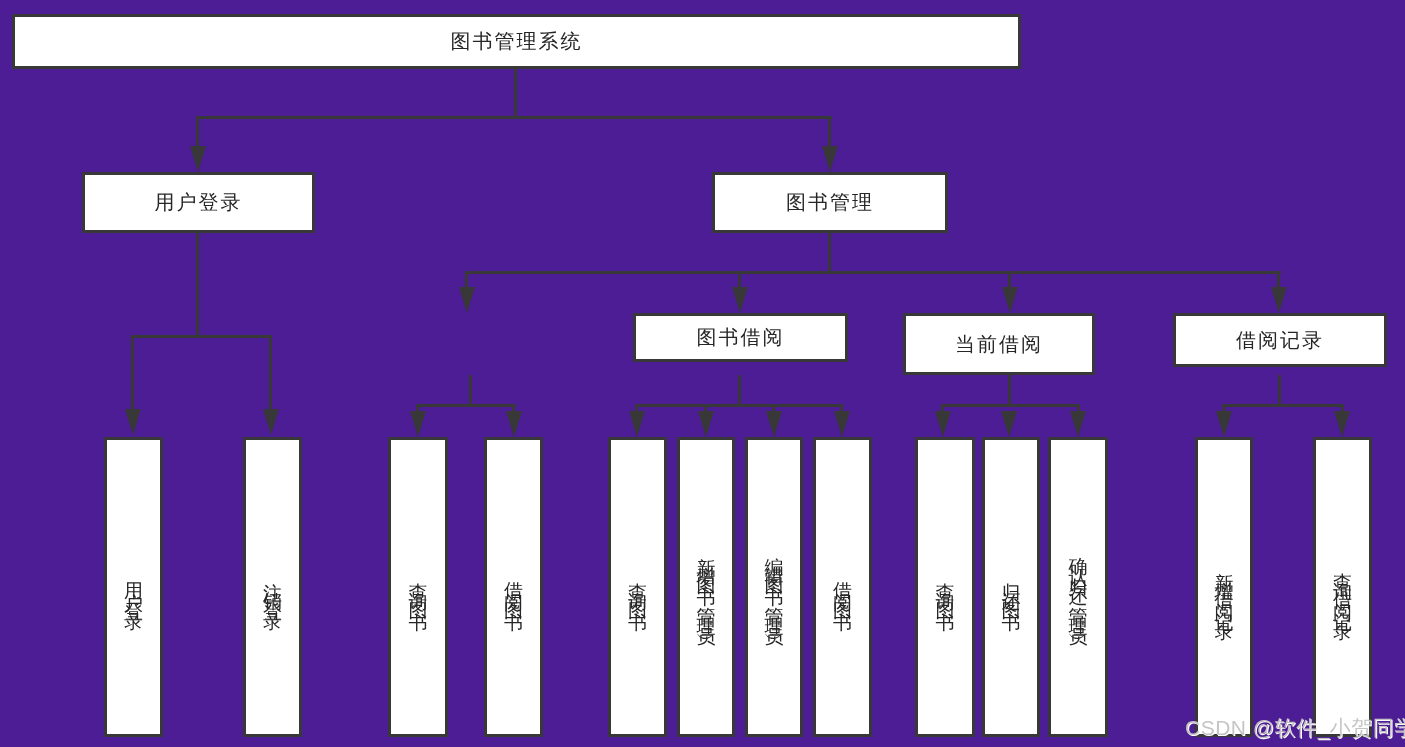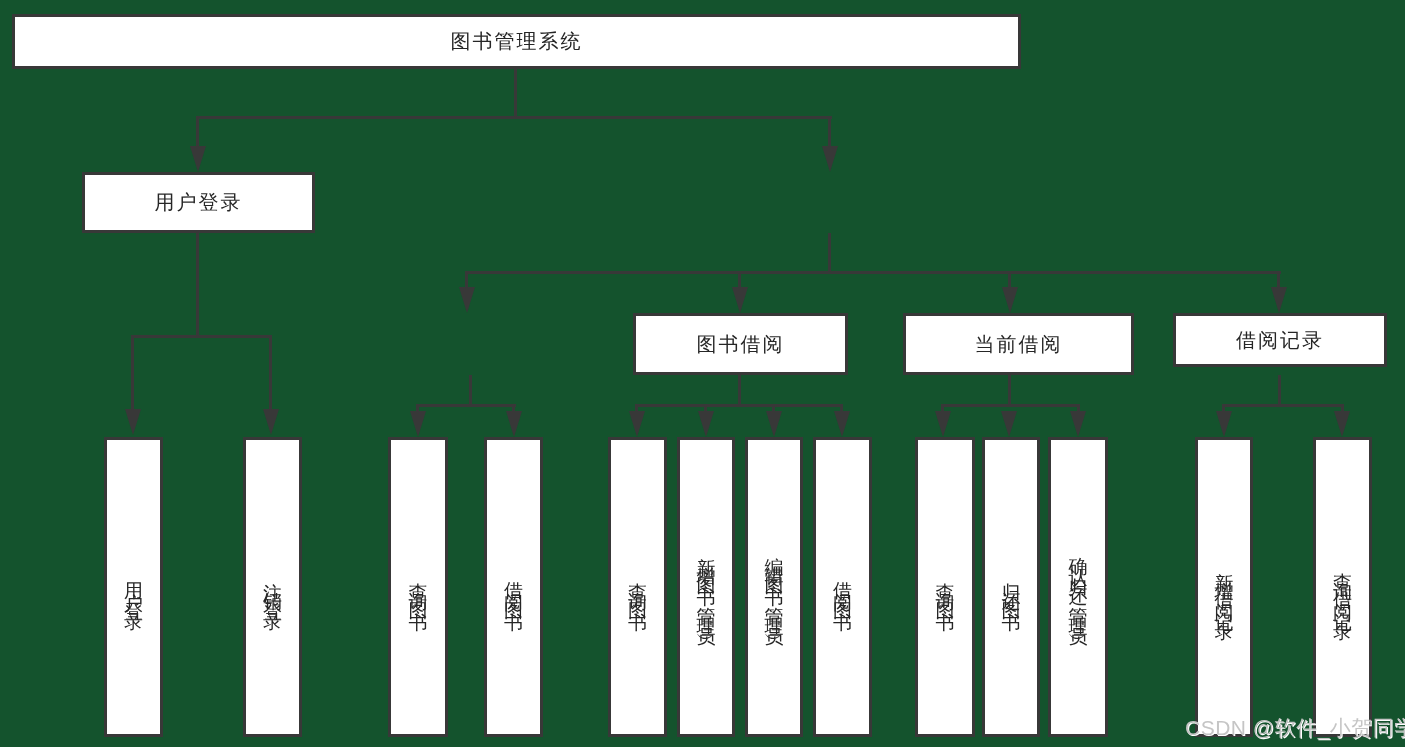--- a/index.html
+++ b/index.html
@@ -1,17 +1,17 @@
 <!DOCTYPE html>
 <html><head>
 <meta charset="utf-8">
 <style>
   html,body{margin:0;padding:0;background:#ffffff;}
   .canvas{
-    position:relative;width:1405px;height:747px;background:#14532d;overflow:hidden;
+    position:relative;width:1405px;height:747px;background:#4c1d95;overflow:hidden;
     font-family:"Liberation Sans","DejaVu Sans",sans-serif;color:#222222;
   }
   .node{
     position:absolute;box-sizing:border-box;border:3px solid #383838;background:#ffffff;
     display:flex;align-items:center;justify-content:center;
   }
   .hnode{font-size:20px;letter-spacing:2px;color:#262626;}
   .vnode{
     writing-mode:vertical-rl;text-orientation:mixed;
     font-size:19px;letter-spacing:10px;color:#262626;
@@ -34,25 +34,28 @@
 
 <div class="canvas">
 
   <div class="node hnode" style="left:12px;top:14px;width:1009px;height:55px;">
     <span>图书管理系统</span>
   </div>
 
   <div class="node hnode" style="left:82px;top:172px;width:233px;height:61px;">
     <span>用户登录</span>
   </div>
+  <div class="node hnode" style="left:712px;top:172px;width:236px;height:61px;">
+    <span>图书管理</span>
+  </div>
 
-  <div class="node hnode" style="left:633px;top:313px;width:215px;height:62px;">
+  <div class="node hnode" style="left:633px;top:313px;width:215px;height:49px;">
     <span>图书借阅</span>
   </div>
-  <div class="node hnode" style="left:903px;top:313px;width:231px;height:62px;">
+  <div class="node hnode" style="left:903px;top:313px;width:192px;height:62px;">
     <span>当前借阅</span>
   </div>
   <div class="node hnode" style="left:1173px;top:313px;width:214px;height:54px;">
     <span>借阅记录</span>
   </div>
 
   <div class="node vnode" style="left:104px;top:437px;width:59px;height:300px;">
     <span>用户登录</span>
   </div>
   <div class="node vnode" style="left:243px;top:437px;width:59px;height:300px;">

